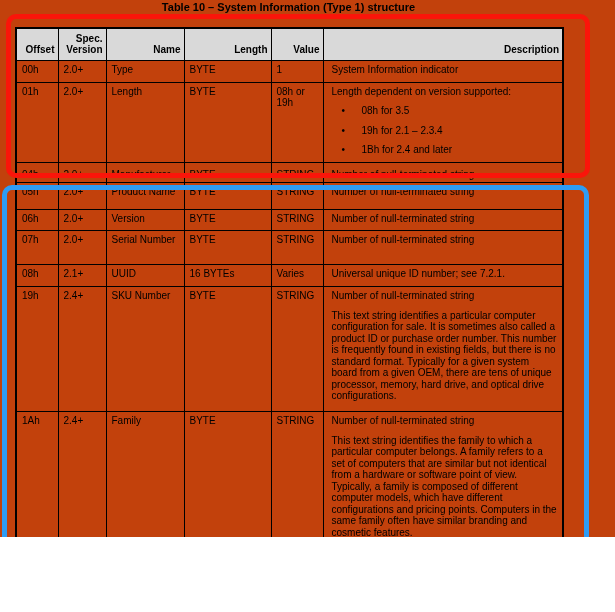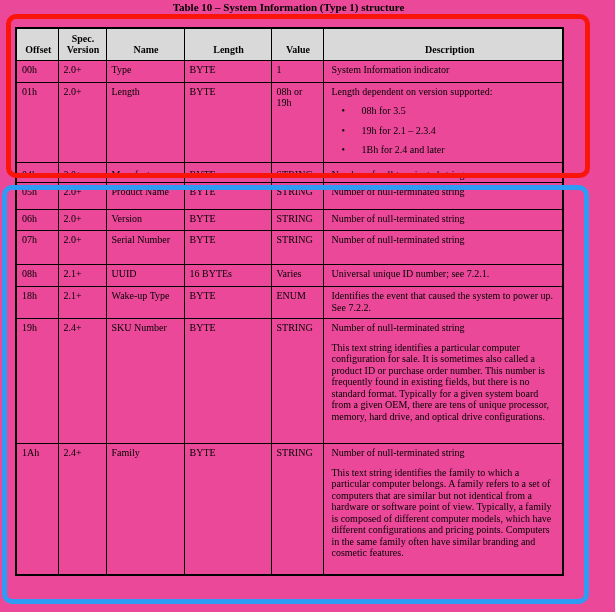--- a/index.html
+++ b/index.html
@@ -6,24 +6,24 @@
     --red: #fa150a;
     --blue: #2e9cf4;
     --header-bg: #d9d9d9;
     --ink: #000000;
   }
   * { box-sizing: border-box; }
   html, body { margin: 0; padding: 0; background: #ffffff; }
   .page {
     position: relative;
     width: 615px;
-    height: 612px;
-    background: #ec4899;
+    height: 537px;
+    background: #c2410c;
     overflow: hidden;
-    font-family: Liberation Serif, serif;
+    font-family: Liberation Sans, sans-serif;
     color: var(--ink);
   }
   .title {
     position: absolute;
     left: 15px;
     top: 0px;
     width: 547px;
     text-align: center;
     font-size: 11px;
     line-height: 14px;
@@ -41,21 +41,21 @@
     line-height: 11.5px;
     border: 2px solid #000;
   }
   table.spec th, table.spec td {
     border: 1px solid #000;
     overflow: hidden;
   }
   table.spec th {
     background: var(--header-bg);
     font-weight: bold;
-    text-align: center;
+    text-align: right;
     vertical-align: bottom;
     padding: 3px 3px 4px 5px;
   }
   table.spec td {
     vertical-align: top;
     padding: 3px 4px 2px 5px;
   }
   table.spec td.desc { padding-left: 8px; padding-right: 5px; margin-left: 6px; }
   tr.rh-header { height: 32px; }
   tr.rh-00 { height: 22px; }
@@ -186,28 +186,20 @@
       <td class="desc">Number of null-terminated string</td>
     </tr>
     <tr class="rh-08">
       <td>08h</td>
       <td>2.1+</td>
       <td>UUID</td>
       <td>16 BYTEs</td>
       <td>Varies</td>
       <td class="desc">Universal unique ID number; see 7.2.1.</td>
     </tr>
-    <tr class="rh-18">
-      <td>18h</td>
-      <td>2.1+</td>
-      <td>Wake-up Type</td>
-      <td>BYTE</td>
-      <td>ENUM</td>
-      <td class="desc">Identifies the event that caused the system to power up. See 7.2.2.</td>
-    </tr>
     <tr class="rh-19">
       <td>19h</td>
       <td>2.4+</td>
       <td>SKU Number</td>
       <td>BYTE</td>
       <td>STRING</td>
       <td class="desc">
         <div class="para">Number of null-terminated string</div>
         <div class="para">This text string identifies a particular computer configuration for sale. It is sometimes also called a product ID or purchase order number. This number is frequently found in existing fields, but there is no standard format. Typically for a given system board from a given OEM, there are tens of unique processor, memory, hard drive, and optical drive configurations.</div>
       </td>

